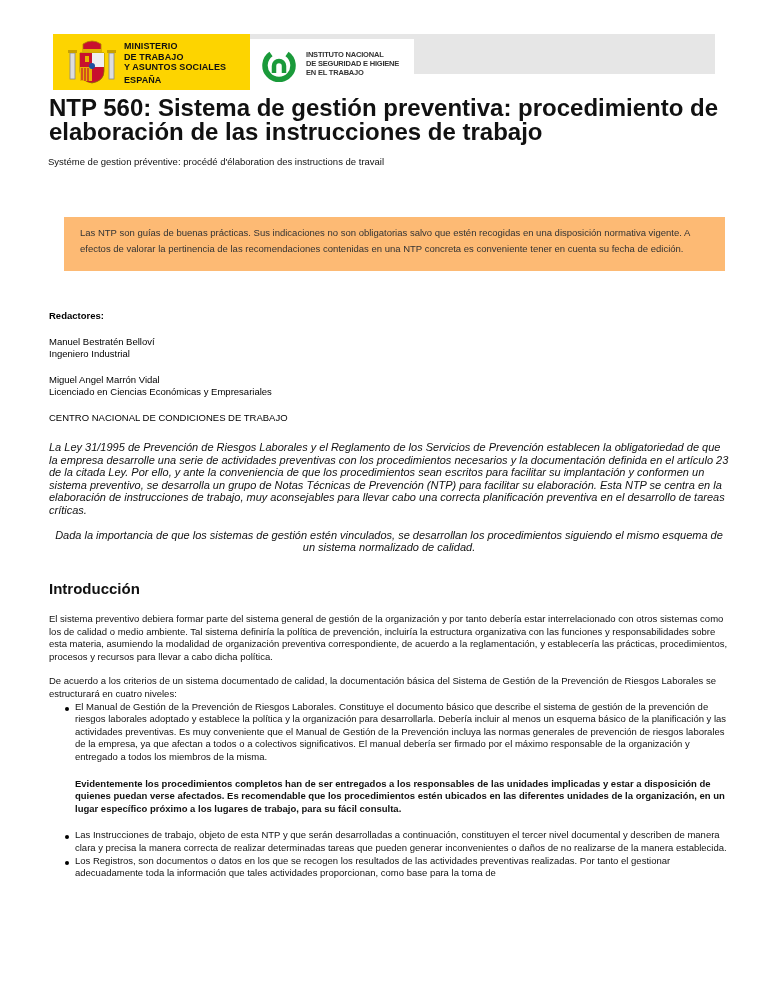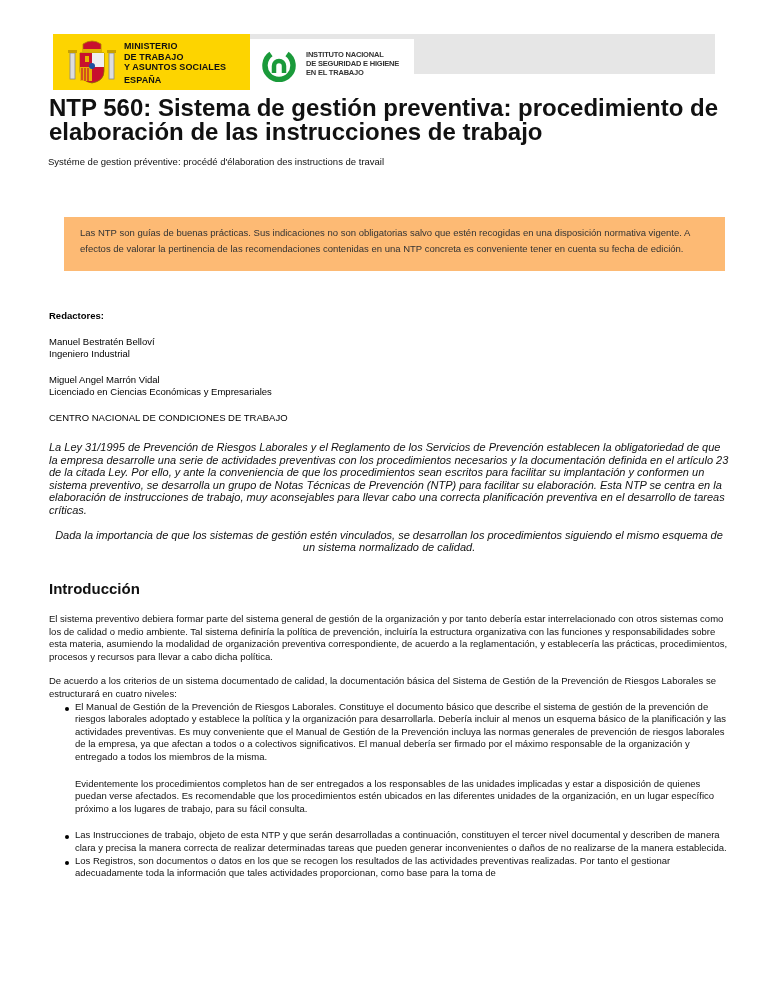--- a/index.html
+++ b/index.html
@@ -28,21 +28,21 @@
     .abstract { position: absolute; left: 49px; top: 441px; width: 680px; font-size: 11px; line-height: 12.6px; font-style: italic; color: #111; }
     .abstract p + p { margin-top: 12px; text-align: center; }
 
     .h2 { position: absolute; left: 49px; top: 580px; font-size: 15px; font-weight: bold; color: #111; }
 
     .body { position: absolute; left: 49px; top: 613px; width: 680px; font-size: 9.5px; line-height: 12.6px; color: #111; }
     .body p + p { margin-top: 12px; }
     .body ul { list-style: none; }
     .body li { position: relative; padding-left: 26px; }
     .body li::before { content: ""; position: absolute; left: 16px; top: 6px; width: 4px; height: 4px; border-radius: 50%; background: #000; }
-    .body .indent { padding-left: 26px; margin: 14px 0 14px 0; }
+    .body .indent { padding-left: 26px; margin: 14px 0 14px 0; font-weight: bold; }
   </style>
 </head>
 <body>
 
 <div class="year">Año: 2000</div>
 
 <div class="banner">
   <div class="mtas">
     <svg class="crest" viewBox="0 0 50 46">
       <rect x="3" y="14" width="5" height="26" fill="#ddd" stroke="#888" stroke-width="0.8"></rect>

